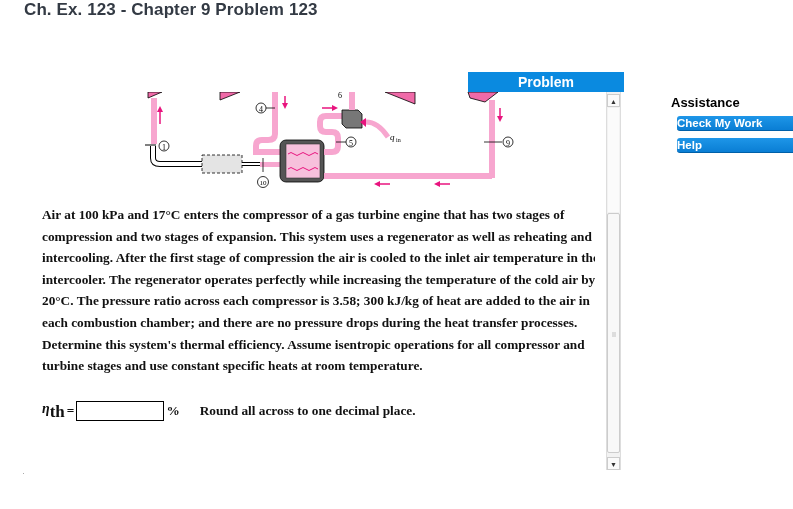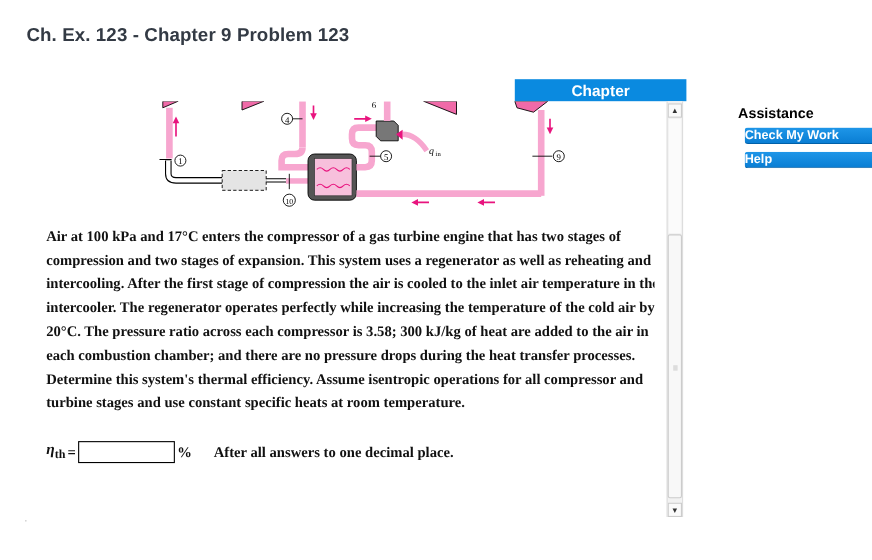--- a/index.html
+++ b/index.html
@@ -1,24 +1,24 @@
 <!DOCTYPE html>
 <html><head>
 <meta charset="utf-8">
 <style>
   html, body { margin:0; padding:0; }
   body { width:793px; height:509px; background:#ffffff; position:relative; overflow:hidden; font-family:"Liberation Sans", sans-serif; }
-  .page-title { position:absolute; left:24px; top:22px; font-size:17px; font-weight:bold; color:#333a44; letter-spacing:0.1px; }
+  .page-title { position:absolute; left:24px; top:0; font-size:17px; font-weight:bold; color:#333a44; letter-spacing:0.1px; }
   .question-tab { position:absolute; left:468px; top:72px; width:156px; height:20px; background:#0a8ae0; color:#fff; font-weight:bold; font-size:14px; text-align:center; line-height:20px; }
   .content { position:absolute; left:30px; top:92px; width:565px; height:378px; overflow:hidden; }
   .diagram { position:absolute; left:100px; top:0px; width:470px; height:100px; }
   .problem-text { position:absolute; left:12px; top:112px; width:570px; font-family:"Liberation Serif", serif; font-weight:bold; font-size:13.3px; line-height:21.6px; color:#111; }
   .answer-row { position:absolute; left:12px; top:309px; font-family:"Liberation Serif", serif; font-weight:bold; font-size:13.3px; color:#111; display:flex; align-items:center; }
   .eta { font-style:italic; font-size:14px; }
-  .eta sub { font-style:normal; font-size:11px; }
+  .eta sub { font-style:normal; font-size:17px; }
   .answer-input { width:86px; height:18px; border:1px solid #000; margin-left:2px; padding:0; font-size:12px; }
   .pct { margin-left:2px; }
   .round-note { margin-left:20px; }
   .scrollbar { position:absolute; left:606px; top:92px; width:15px; height:378px; background:#f2f2f2; border-left:1px solid #ddd; border-right:1px solid #ddd; box-sizing:border-box; }
   .scroll-up, .scroll-down { position:absolute; left:0; width:13px; height:13px; background:#fafafa; font-size:7px; text-align:center; line-height:13px; color:#333; border:1px solid #ccc; box-sizing:border-box; }
   .scroll-up { top:2px; }
   .scroll-down { bottom:0px; }
   .scroll-track-top { position:absolute; left:1px; top:16px; width:11px; height:104px; background:#fbfbfb; }
   .scroll-thumb { position:absolute; left:0px; top:121px; width:13px; height:240px; background:#f8f8f8; border:1px solid #ccc; box-sizing:border-box; border-radius:2px; }
   .thumb-grip { position:absolute; left:4px; top:118px; width:4px; height:5px; background:#ddd; }
@@ -26,21 +26,21 @@
   .assist-title { font-size:13px; font-weight:bold; color:#000; margin-bottom:6px; }
   .assist-btn { width:138px; height:15px; margin:0 0 7px 6px; border-radius:3px; background:linear-gradient(#1e96e8,#0a7ed4); color:#fff; font-size:11.5px; font-weight:bold; line-height:15px; box-sizing:border-box; border-bottom:1px solid #0060a8; cursor:pointer; }
   .assist-btn.disabled { background:#c4c4c4; color:#f4f4f4; border-bottom:1px solid #aaa; }
   .dot { position:absolute; left:23px; top:473px; width:1px; height:1px; background:#aaa; }
 </style>
 </head>
 <body>
 
 <div class="page-title">Ch. Ex. 123 - Chapter 9 Problem 123</div>
 
-<div class="question-tab">Chapter</div>
+<div class="question-tab">Problem</div>
 
 <div class="content">
   <svg class="diagram" viewBox="0 0 470 100" width="470" height="100">
 
     <polygon points="18,0 32,0 18,6" fill="#f06aa8" stroke="#000" stroke-width="0.8"></polygon>
     <polygon points="90,0 110,0 90,8" fill="#f06aa8" stroke="#000" stroke-width="0.8"></polygon>
     <polygon points="255,0 285,0 285,12" fill="#f06aa8" stroke="#000" stroke-width="0.8"></polygon>
     <polygon points="338,0 368,0 355,10 340,6" fill="#f06aa8" stroke="#000" stroke-width="0.8"></polygon>
 
     <rect x="21" y="6" width="6" height="46" fill="#f7a6cf"></rect>
@@ -103,21 +103,21 @@
     <polygon points="310,89 310,95 304,92" fill="#e8147e"></polygon>
   </svg>
 
   <div class="problem-text">Air at 100 kPa and 17°C enters the compressor of a gas turbine engine that has two stages of compression and two stages of expansion. This system uses a regenerator as well as reheating and intercooling. After the first stage of compression the air is cooled to the inlet air temperature in the intercooler. The regenerator operates perfectly while increasing the temperature of the cold air by 20°C. The pressure ratio across each compressor is 3.58; 300 kJ/kg of heat are added to the air in each combustion chamber; and there are no pressure drops during the heat transfer processes. Determine this system's thermal efficiency. Assume isentropic operations for all compressor and turbine stages and use constant specific heats at room temperature.</div>
 
   <div class="answer-row">
     <span class="eta"><span>η</span><sub>th</sub></span>
     <span style="margin-left:2px;">=</span>
     <input class="answer-input" type="text" value="" style="">
     <span class="pct">%</span>
-    <span class="round-note">After all answers to one decimal place.</span>
+    <span class="round-note">Round all across to one decimal place.</span>
   </div>
 </div>
 
 <div class="scrollbar">
   <div class="scroll-up">▲</div>
   <div class="scroll-track-top"></div>
   <div class="scroll-thumb">
       <div class="thumb-grip"></div>
     </div>
   <div class="scroll-down">▼</div>

